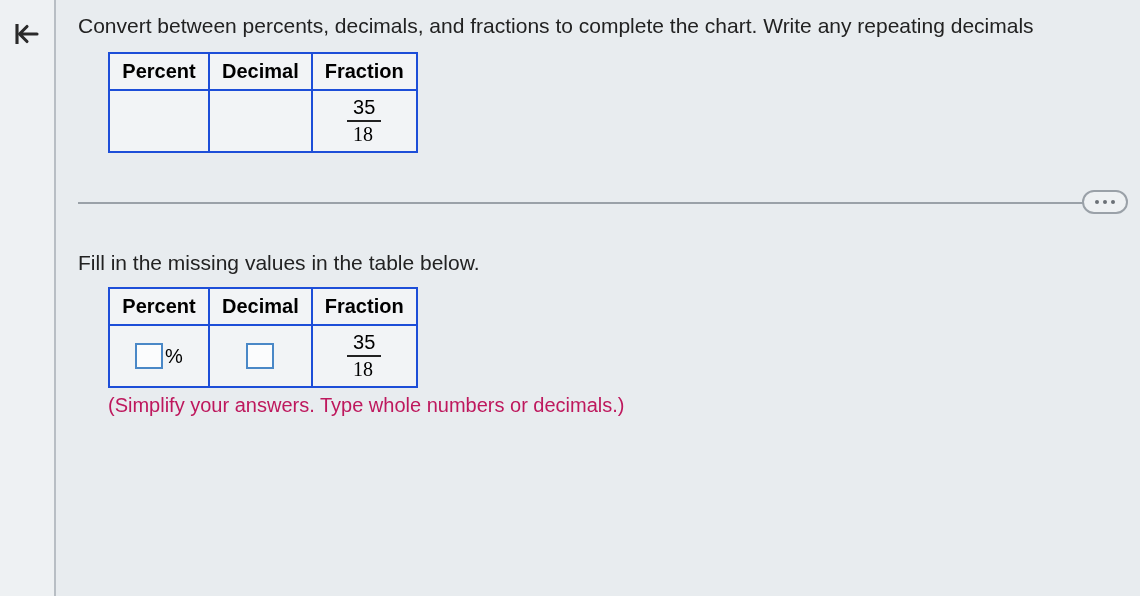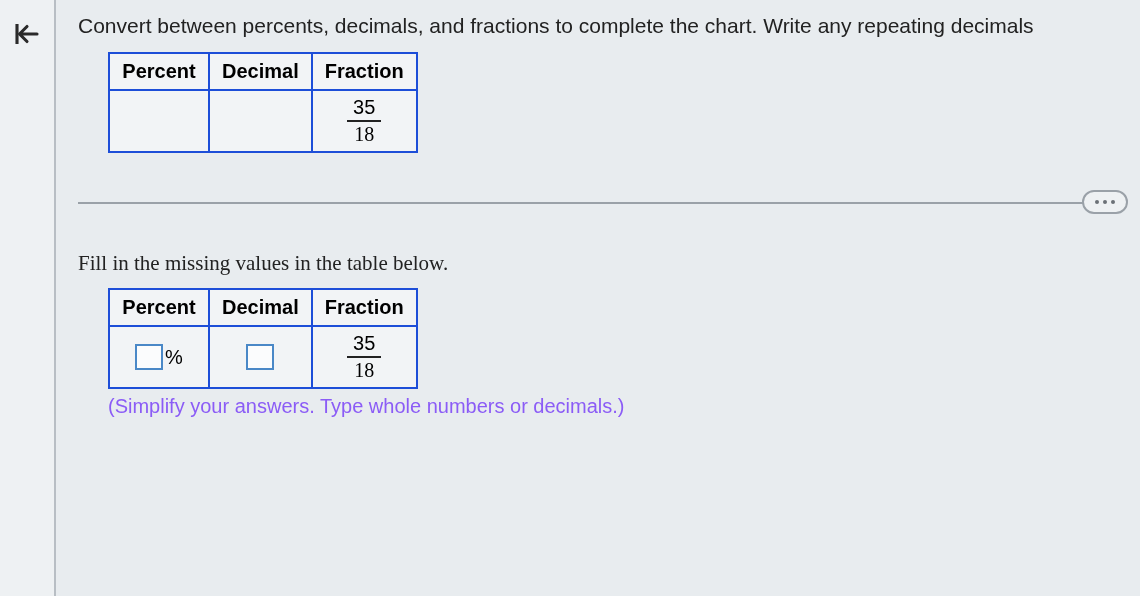--- a/index.html
+++ b/index.html
@@ -58,21 +58,21 @@
     padding: 6px 12px;
     font-size: 20px;
     text-align: center;
     background: #f2f4f6;
   }
   table.chart th {
     font-weight: bold;
   }
   .frac {
     display: inline-block;
-    text-align: center;
+    text-align: left;
     vertical-align: middle;
     line-height: 1.05;
     font-size: 20px;
   }
   .frac .num {
     display: block;
     border-bottom: 2px solid #222;
     padding: 0 6px 2px 6px;
   }
   .frac .den {
@@ -112,41 +112,40 @@
     width: 4px;
     height: 4px;
     background: #6b7177;
     border-radius: 50%;
     display: block;
   }
   .sub-instr {
     font-size: 21px;
     color: #222;
     margin: 0 0 12px 0;
-    font-family: Liberation Serif, serif;
   }
   .input-box {
     display: inline-block;
     width: 28px;
     height: 26px;
     border: 2px solid #4a88c7;
     background: #fbfcfd;
     vertical-align: middle;
   }
   .pct-cell {
     white-space: nowrap;
   }
   .pct-unit {
     font-size: 20px;
     margin-left: 2px;
     vertical-align: middle;
   }
   .hint {
     font-size: 20px;
-    color: #8b5cf6;
+    color: #be185d;
     margin: 6px 0 0 30px;
   }
 </style>
 </head>
 <body>
 
 <div class="page">
 
   <div class="left-rail">
     <div class="back-btn">

